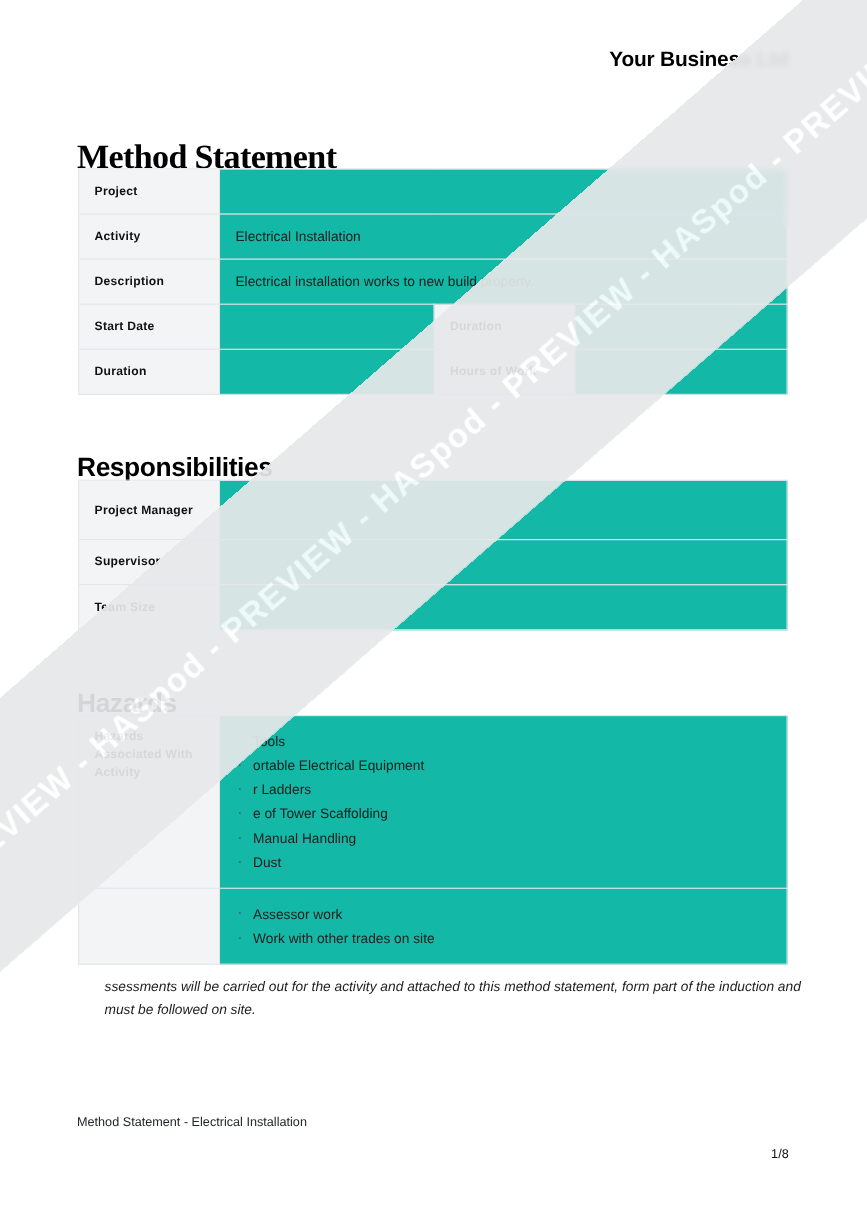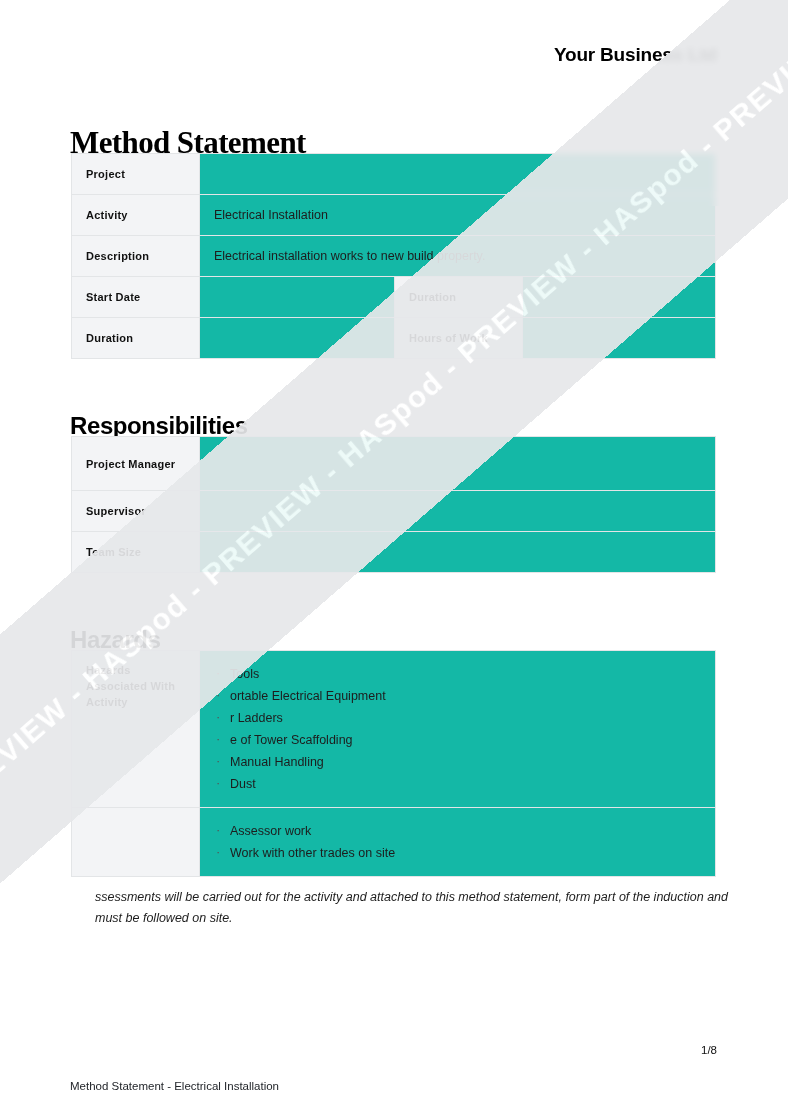--- a/index.html
+++ b/index.html
@@ -143,21 +143,21 @@
     font-size: 12.5px;
     font-style: italic;
     line-height: 21px;
     color: #1d1d1d;
     margin-left: 24px;
   }
 
   .footer-left {
     position: absolute;
     left: 70px;
-    top: 1080px;
+    top: 1015px;
     font-size: 11.5px;
     color: #23262b;
   }
   .footer-right {
     position: absolute;
     right: 71px;
     top: 1044px;
     font-size: 11.5px;
     font-weight: normal;
     color: #111111;

